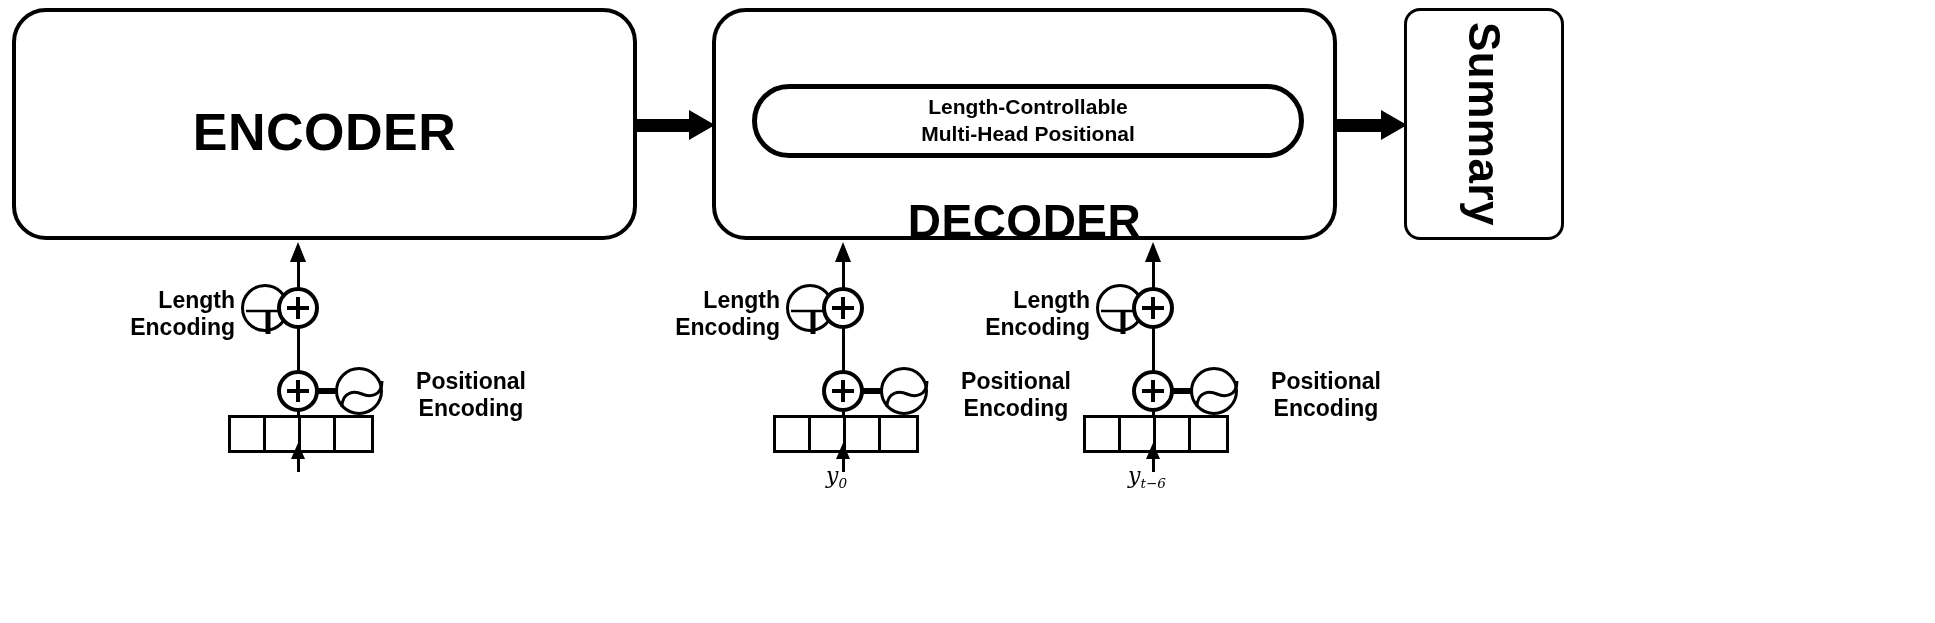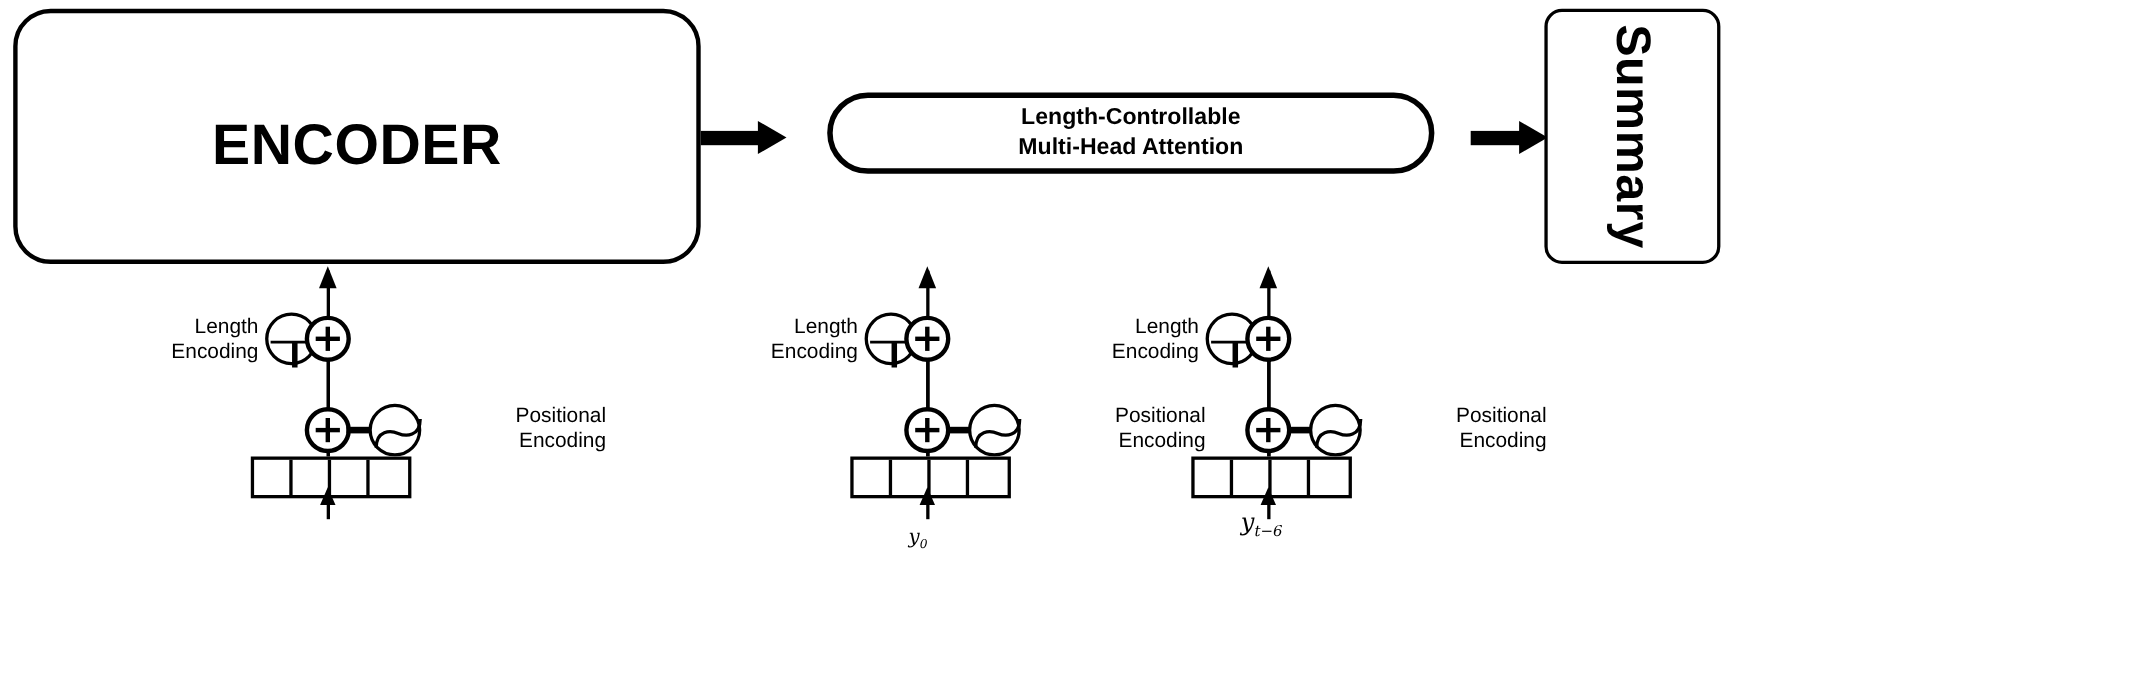--- a/index.html
+++ b/index.html
@@ -169,27 +169,27 @@
     box-sizing: border-box;
     border: 3px solid #000000;
     border-radius: 50%;
     background: #ffffff;
   }
   .icon-circle svg { position: absolute; left: -3px; top: -3px; }
 
   
   .enc-label {
     position: absolute;
-    font-size: 19px;
-    font-weight: normal;
+    font-size: 23px;
+    font-weight: bold;
     line-height: 1.18;
     white-space: pre-line;
   }
   .enc-label.right-aligned { text-align: right; }
-  .enc-label.left-aligned  { text-align: right; }
+  .enc-label.left-aligned  { text-align: center; }
 
   
   .token-row {
     position: absolute;
     display: flex;
     box-sizing: border-box;
     border: 3px solid #000000;
     background: #ffffff;
   }
   .token-cell {
@@ -269,24 +269,27 @@
 
   <div class="mainbox" id="encoder-box">
     <div class="mainbox-label" id="encoder-label">ENCODER</div>
   </div>
 
   <div class="harrow" id="arrow-enc-dec">
     <div class="shaft"></div>
     <div class="head"></div>
   </div>
 
+  <div class="mainbox" id="decoder-box">
+    <div class="mainbox-label" id="decoder-label">DECODER</div>
+  </div>
 
   <div id="lcmha-pill">
     <div id="lcmha-text">Length-Controllable
-Multi-Head Attention</div>
+Multi-Head Positional</div>
   </div>
 
   <div class="harrow" id="arrow-dec-sum">
     <div class="shaft"></div>
     <div class="head"></div>
   </div>
 
   <div class="mainbox" id="summary-box">
     <div id="summary-label">Summary</div>
   </div>
@@ -378,21 +381,21 @@
     <div class="token-row" style="left: 133px; top: 175px;">
       <div class="token-cell"></div>
       <div class="token-cell"></div>
       <div class="token-cell"></div>
       <div class="token-cell"></div>
     </div>
 
     <div class="token-arrow-shaft" style="top: 206px;"></div>
     <div class="token-arrow-head" style="top: 203px;"></div>
 
-    <div class="math-label" style="left: 186px; top: 238px; font-size: 18px;">
+    <div class="math-label" style="left: 186px; top: 223px; font-size: 22px;">
       y<span class="sub">0</span>
     </div>
   </div>
 
   <div class="stack" id="stack-dec-t">
 
     <div class="trunk-head"></div>
     <div class="trunk"></div>
 
     <div class="enc-label right-aligned" style="left: 0px; top: 47px; width: 140px;">Length

